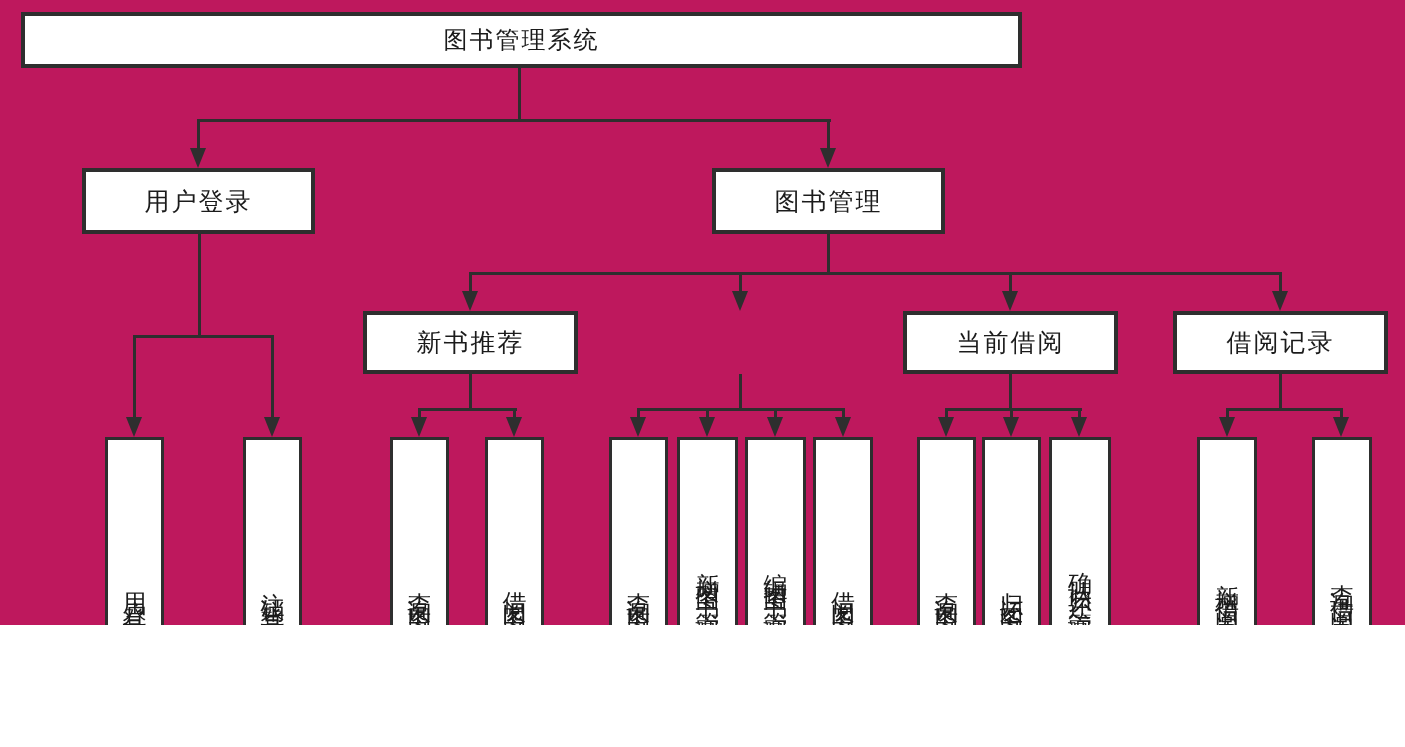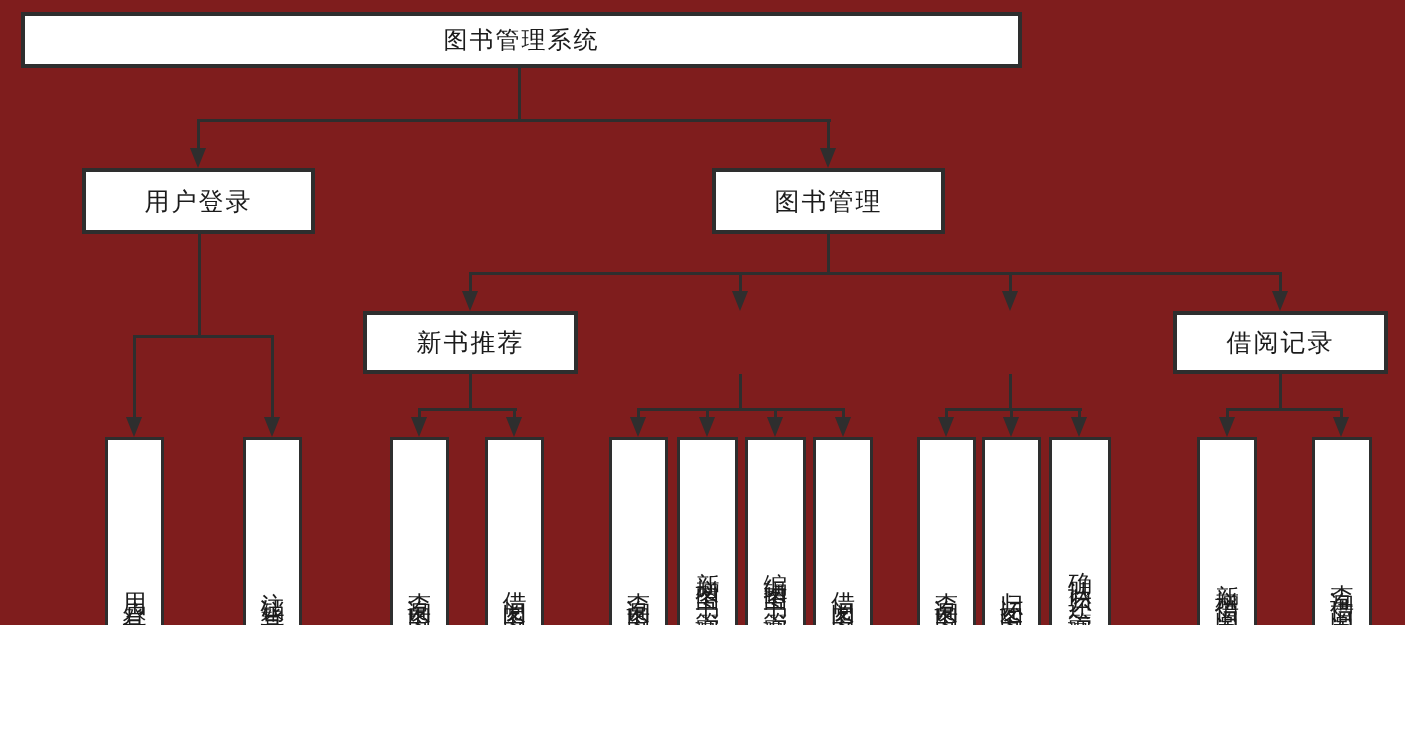--- a/index.html
+++ b/index.html
@@ -5,21 +5,21 @@
   :root{
     --line:#2e2e2e;
     --text:#1b1b1b;
     --wm:#bdbdbd;
   }
   html,body{margin:0;padding:0;background:#ffffff;}
   body{font-family:"Liberation Sans", sans-serif;}
   .canvas{
     position:relative;
     width:1405px;height:625px;
-    background:#7f1d1d;
+    background:#be185d;
     overflow:hidden;
   }
   
   .hbox{
     position:absolute;box-sizing:border-box;
     border:4px solid var(--line);background:#fff;
     display:flex;align-items:center;justify-content:center;
     font-size:25px;letter-spacing:2px;color:var(--text);
     z-index:2;
   }
@@ -56,20 +56,21 @@
 
   <div class="hbox root" style="left:21px;top:12px;width:1001px;height:56px;">图书管理系统</div>
 
   <div class="hbox" style="left:82px;top:168px;width:233px;height:66px;">用户登录</div>
 
   <div class="hbox" style="left:363px;top:311px;width:215px;height:63px;">新书推荐</div>
 
   <div class="hbox" style="left:712px;top:168px;width:233px;height:66px;">图书管理</div>
 
 
+  <div class="hbox" style="left:903px;top:311px;width:215px;height:63px;">当前借阅</div>
 
   <div class="hbox" style="left:1173px;top:311px;width:215px;height:63px;">借阅记录</div>
 
   <div class="vbox" style="left:105px;top:437px;width:59px;height:303px;">用户登录</div>
 
   <div class="vbox" style="left:243px;top:437px;width:59px;height:303px;">注销登录</div>
 
   <div class="vbox" style="left:390px;top:437px;width:59px;height:303px;">查询图书</div>
 
   <div class="vbox" style="left:485px;top:437px;width:59px;height:303px;">借阅图书</div>

